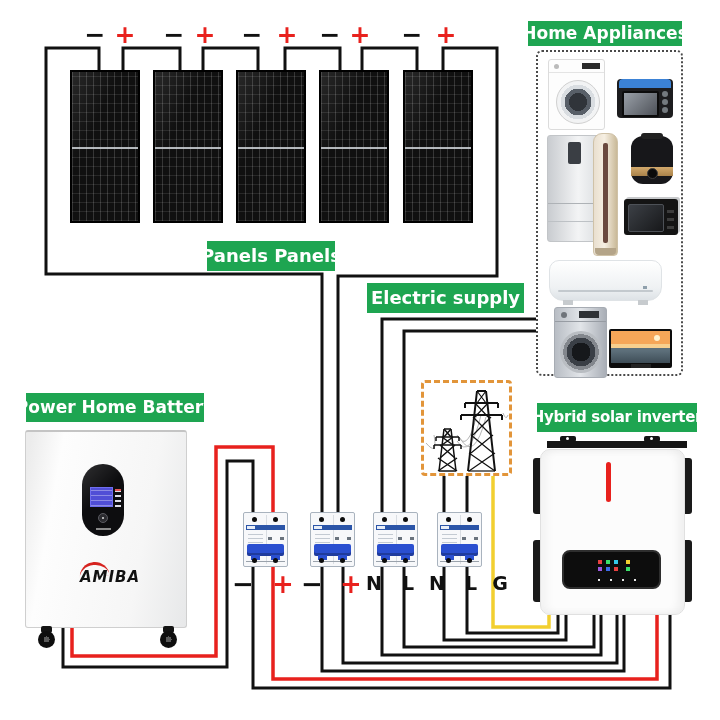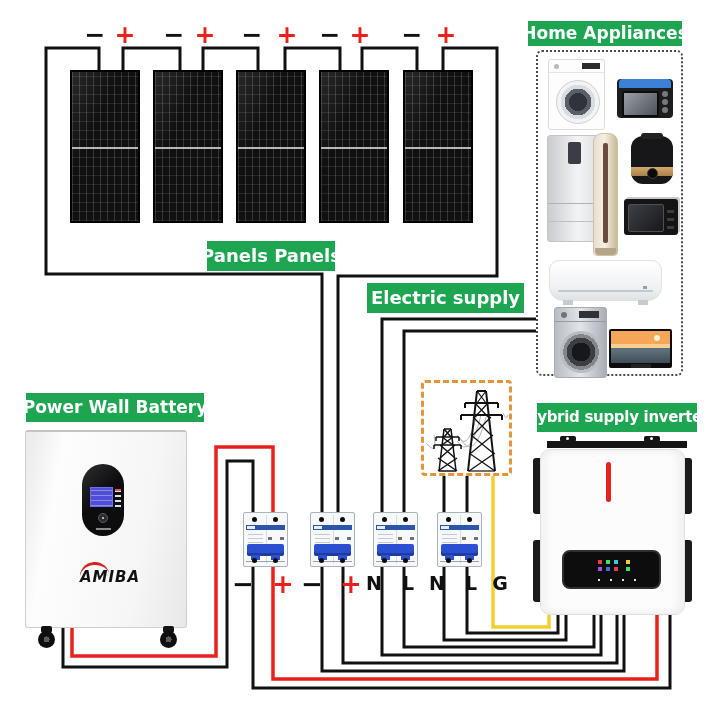--- a/index.html
+++ b/index.html
@@ -211,22 +211,22 @@
       <div class="termlabel pos" style="left: 272px;">+</div>
       <div class="termlabel" style="left: 315px;">−</div>
       <div class="termlabel pos" style="left: 345px;">+</div>
       <div class="termlabel" style="left: 397px;">−</div>
       <div class="termlabel pos" style="left: 431px;">+</div>
     </div>
 
   <div class="pill solar">Panels Panels</div>
   <div class="pill electric">Electric supply</div>
   <div class="pill home">Home Appliances</div>
-  <div class="pill battery">Power Wall Battery</div>
-  <div class="pill inverter">Hybrid supply inverter</div>
+  <div class="pill battery">Power Home Battery</div>
+  <div class="pill inverter">Hybrid solar inverter</div>
 
   <div class="app-box">
     <div class="app washer1">
       <div class="cp"></div>
         <div class="disp"></div>
         <div class="knob"></div>
         <div class="door"></div>
     </div>
     <div class="app toaster">
       <div class="top"></div>

